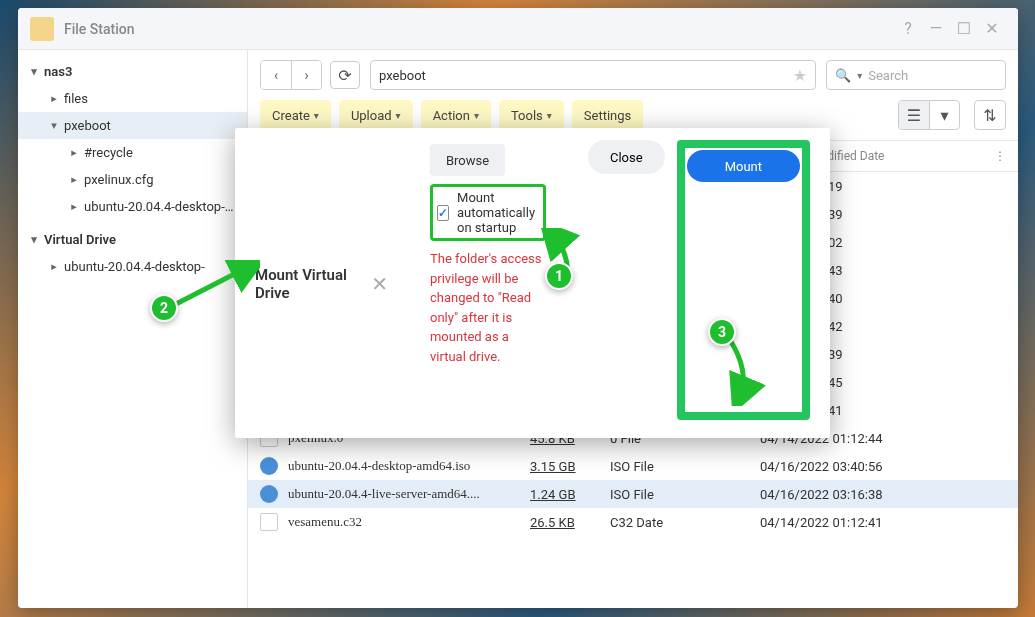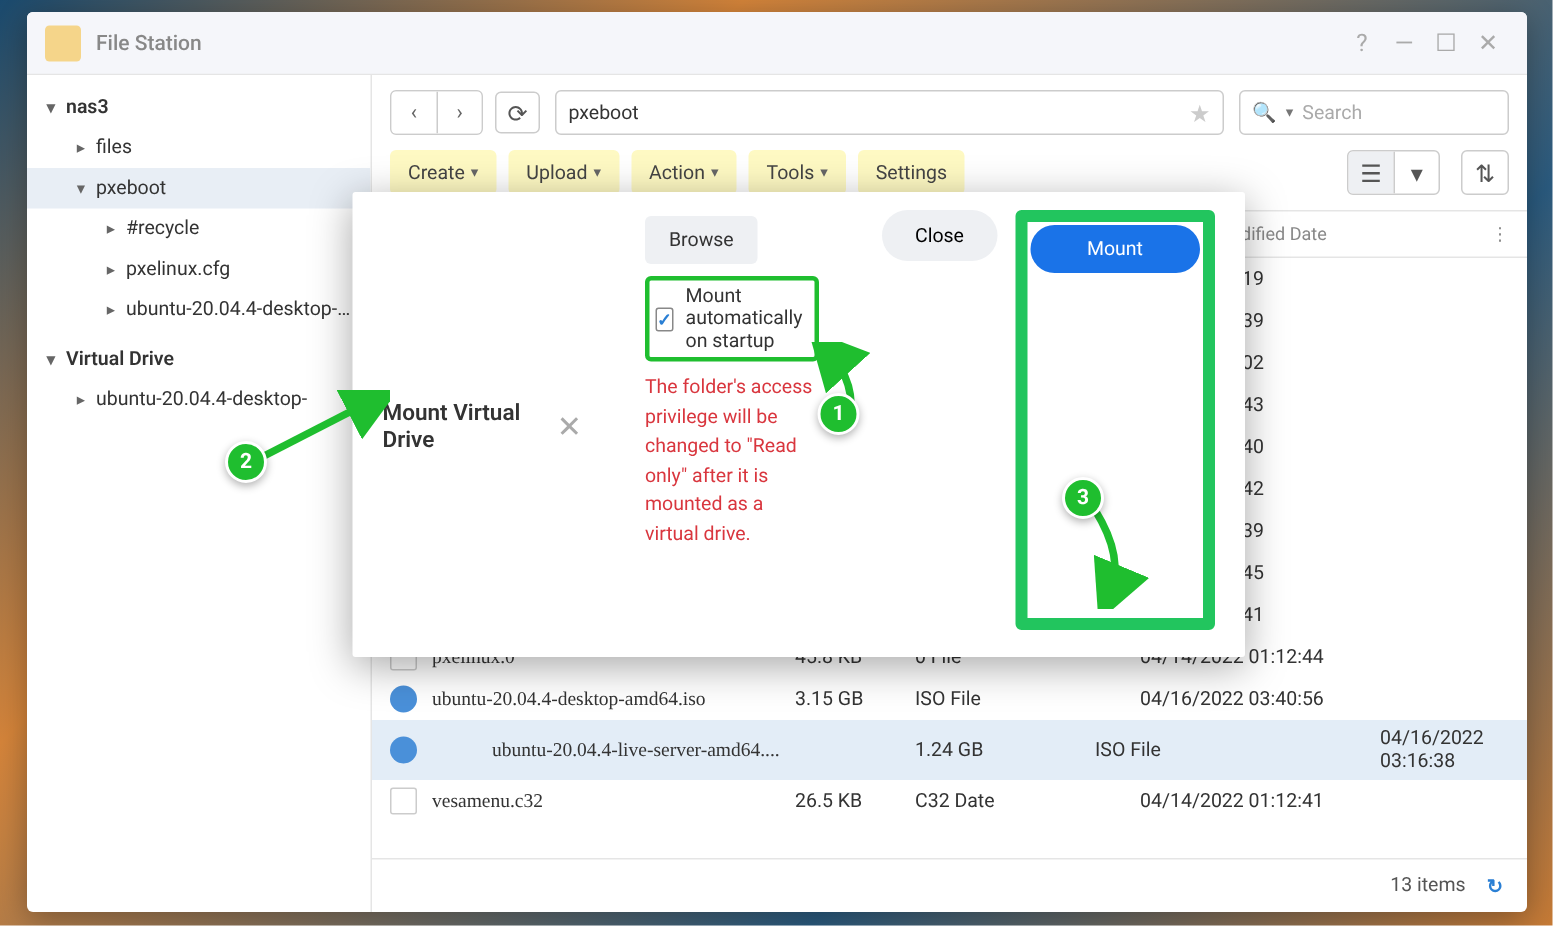--- a/index.html
+++ b/index.html
@@ -38,26 +38,26 @@
   .view-btn + .view-btn { border-left: 1px solid #ccc; }
   .sort-btn { width: 32px; height: 30px; border: 1px solid #ccc; border-radius: 4px; display: flex; align-items: center; justify-content: center; color: #555; cursor: pointer; margin-left: 6px; }
   .table-header { display: flex; border-top: 1px solid #e5e5e5; border-bottom: 1px solid #e5e5e5; padding: 8px 12px; font-size: 12px; color: #888; }
   .col-name { width: 270px; padding-left: 30px; }
   .col-size { width: 80px; }
   .col-type { width: 150px; }
   .col-date { flex: 1; }
   .col-menu { width: 20px; text-align: right; }
   .rows { flex: 1; overflow-y: auto; }
   .row { display: flex; padding: 5px 12px; font-size: 13px; color: #333; align-items: center; }
-  .row.selected { background: #e3edf7; gap: 40px; }
+  .row.selected { background: #e3edf7; }
   .row-icon { width: 18px; height: 18px; margin-right: 10px; border-radius: 2px; flex-shrink: 0; }
   .icon-file { background: #fff; border: 1px solid #ccc; }
   .icon-iso { background: #4a90d9; border-radius: 50%; }
   .row-name { width: 242px; overflow: hidden; text-overflow: ellipsis; white-space: nowrap; font-family: Liberation Serif, serif; }
-  .row-size { width: 80px; }
+  .row-size { width: 80px; text-decoration: underline; }
   .row-type { width: 150px; }
   .row-date { flex: 1; }
   .statusbar { height: 36px; border-top: 1px solid #e5e5e5; display: flex; align-items: center; justify-content: flex-end; padding: 0 16px; font-size: 13px; color: #555; gap: 14px; }
   .status-reload { color: #2a7fd4; cursor: pointer; font-weight: bold; }
   
   .dialog { position: absolute; left: 235px; top: 128px; width: 595px; height: 310px; background: #fff; box-shadow: 0 6px 28px rgba(0,0,0,0.35); border-radius: 2px; z-index: 10; display: flex; flex-direction: row; }
   .dialog-header { padding: 16px 20px 14px; display: flex; align-items: center; border-bottom: 0; }
   .dialog-title { font-size: 15px; font-weight: 600; color: #333; flex: 1; }
   .dialog-close { color: #aaa; font-size: 20px; cursor: pointer; }
   .dialog-body { flex: 1; padding: 8px 22px; font-size: 13px; color: #333; }
@@ -262,24 +262,20 @@
             <div class="row-date">04/16/2022 03:16:38</div>
           </div>
         <div class="row">
             <div class="row-icon icon-file"></div>
             <div class="row-name">vesamenu.c32</div>
             <div class="row-size">26.5 KB</div>
             <div class="row-type">C32 Date</div>
             <div class="row-date">04/14/2022 01:12:41</div>
           </div>
       </div>
-      <div class="statusbar">
-        <span>13 items</span>
-        <span class="status-reload">↻</span>
-      </div>
     </div>
   </div>
 </div>
 
 <div class="dialog">
   <div class="dialog-header">
     <div class="dialog-title">Mount Virtual Drive</div>
     <div class="dialog-close">✕</div>
   </div>
   <div class="dialog-body">

